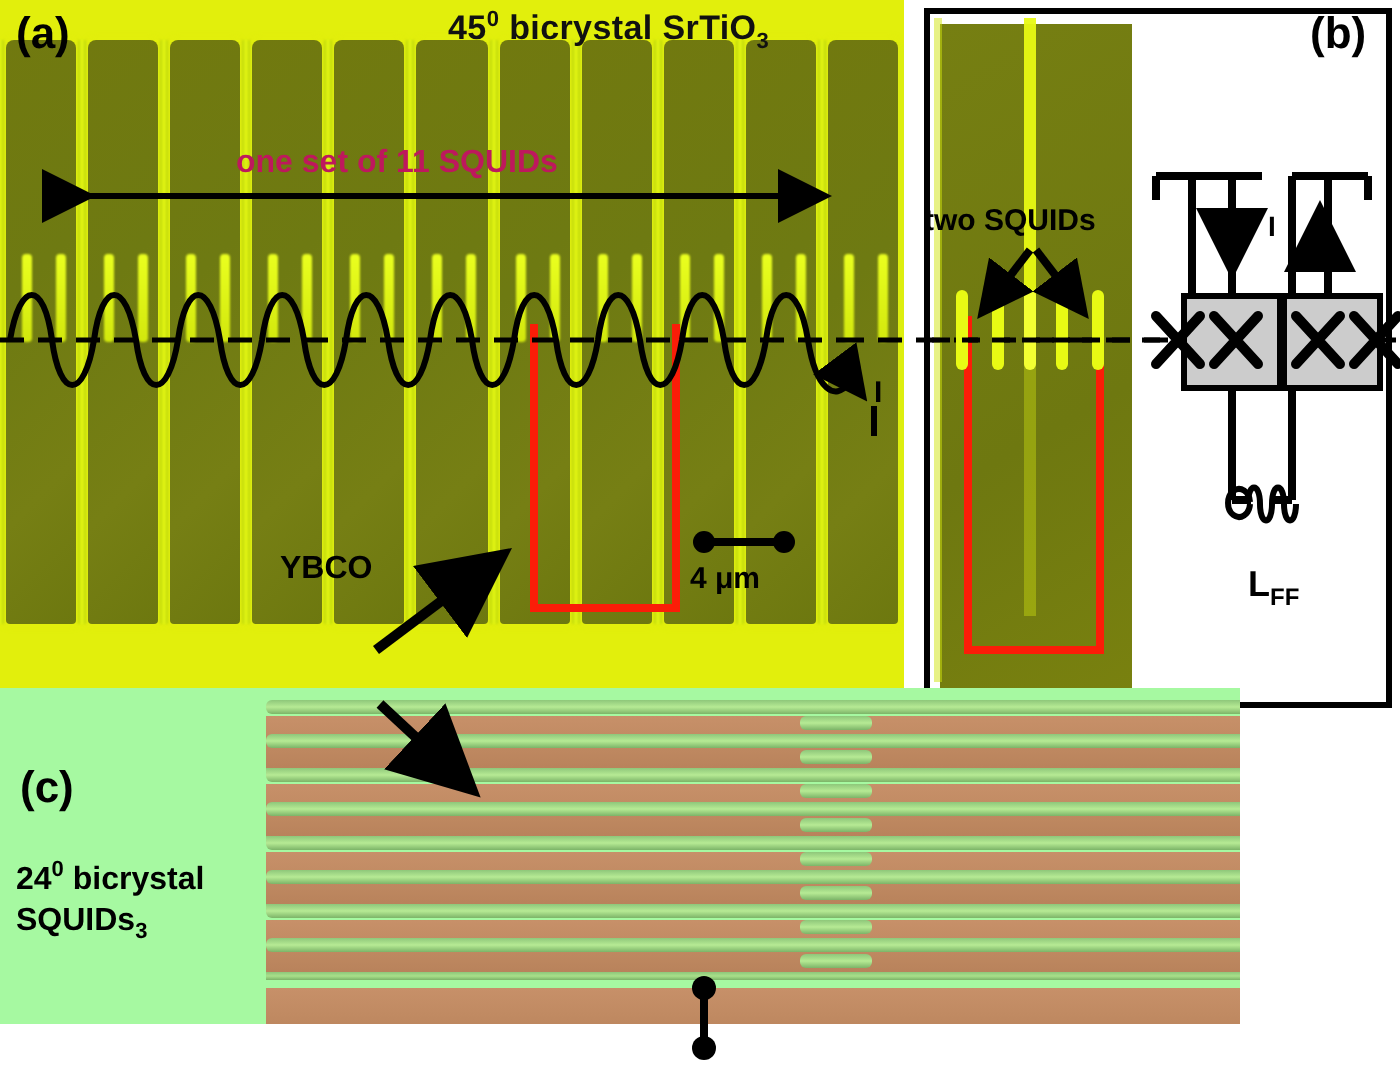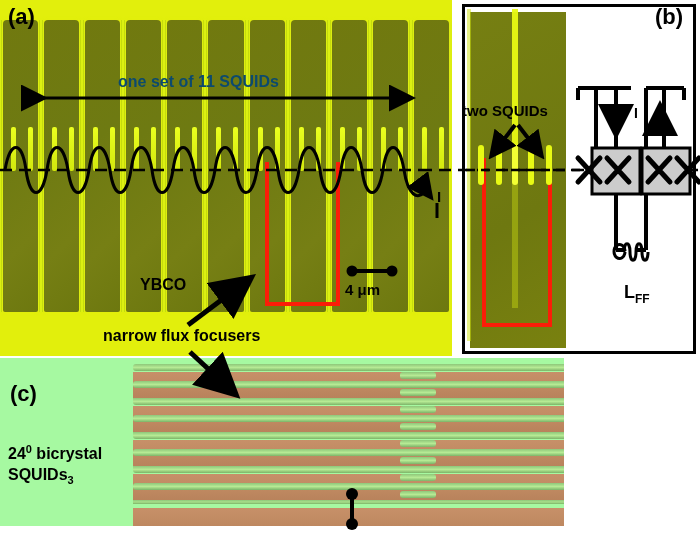--- a/index.html
+++ b/index.html
@@ -35,21 +35,21 @@
   .hdr-a{position:absolute;left:224px;top:4px;font-size:17px;font-weight:bold;
       color:#111;letter-spacing:.2px;white-space:nowrap;}
   .hdr-a sup{font-size:11px;}
   .hdr-a sub{font-size:11px;}
   .lbl-panel{position:absolute;font-size:22px;font-weight:bold;color:#000;}
   #lbl-a{left:8px;top:4px;}
   #lbl-b{left:655px;top:4px;}
   #lbl-c{left:10px;top:381px;}
 
   .txt-oneset{position:absolute;left:118px;top:73px;font-size:16px;
-      font-weight:bold;color:#0c4a6e;white-space:nowrap;}
+      font-weight:bold;color:#be185d;white-space:nowrap;}
   .txt-ybco-a{position:absolute;left:140px;top:276px;font-size:16px;
       font-weight:bold;color:#000;}
   .txt-nff{position:absolute;left:103px;top:327px;font-size:16px;
       font-weight:bold;color:#000;white-space:nowrap;}
   .txt-scale-a{position:absolute;left:345px;top:281px;font-size:15px;
       font-weight:bold;color:#000;white-space:nowrap;}
   .txt-I-a{position:absolute;left:437px;top:188px;font-size:15px;
       font-weight:bold;color:#000;}
 
   
@@ -68,21 +68,21 @@
       border-bottom:4px solid #fb1d08;}
   .txt-twosquids{position:absolute;left:462px;top:102px;font-size:15px;
       font-weight:bold;color:#000;white-space:nowrap;z-index:6;}
   .txt-I-b{position:absolute;left:634px;top:105px;font-size:14px;
       font-weight:bold;color:#000;}
   .txt-lff{position:absolute;left:624px;top:282px;font-size:18px;
       font-weight:bold;color:#000;}
   .txt-lff sub{font-size:12px;}
 
   
-  #panel-c{position:absolute;left:0;top:358px;width:564px;height:168px;
+  #panel-c{position:absolute;left:0;top:344px;width:620px;height:168px;
       background:#a6f9a1;overflow:hidden;}
   .c-strip{position:absolute;height:27px;background:
       linear-gradient(to bottom,#c79069 0%,#c08a62 50%,#b8825b 100%);}
   .c-green{position:absolute;height:4px;background:
       linear-gradient(to bottom,#8ec77a,#a8e08a,#7cb468);}
   .c-finger{position:absolute;height:7px;border-radius:3px;background:
       linear-gradient(to bottom,#8ec77a,#b6ea94,#7cb468);}
   .txt-series{position:absolute;left:434px;top:418px;font-size:16px;
       font-weight:bold;color:#000;white-space:nowrap;}
   .txt-24{position:absolute;left:8px;top:447px;font-size:16px;
@@ -143,25 +143,25 @@
         <div class="slit" style="left: 298.636px; top: 107px;"></div>
         <div class="slit" style="left: 315.636px; top: 107px;"></div>
         <div class="slit" style="left: 339.727px; top: 107px;"></div>
         <div class="slit" style="left: 356.727px; top: 107px;"></div>
         <div class="slit" style="left: 380.818px; top: 107px;"></div>
         <div class="slit" style="left: 397.818px; top: 107px;"></div>
         <div class="slit" style="left: 421.909px; top: 107px;"></div>
         <div class="slit" style="left: 438.909px; top: 107px;"></div>
       </div>
 
+    <div class="hdr-a"><span>45</span><sup>0</sup><span> bicrystal SrTiO</span><sub>3</sub></div>
 
     <div class="txt-oneset">one set of 11 SQUIDs</div>
     <div id="red-u"></div>
     <div class="txt-ybco-a">YBCO</div>
-    <div class="txt-nff">narrow flux focusers</div>
     <div class="txt-scale-a">4 μm</div>
     <div class="txt-I-a">I</div>
   </div>
   <div class="lbl-panel" id="lbl-a">(a)</div>
 
   <div id="panel-b">
     <div id="b-micro">
       <div id="b-redu"></div>
     </div>
   </div>

